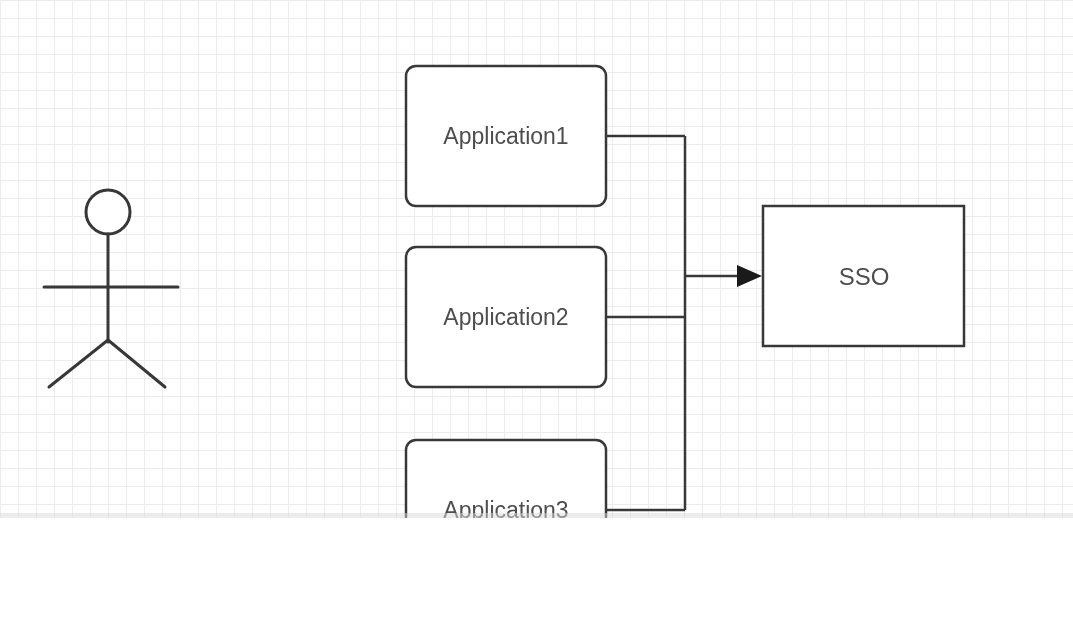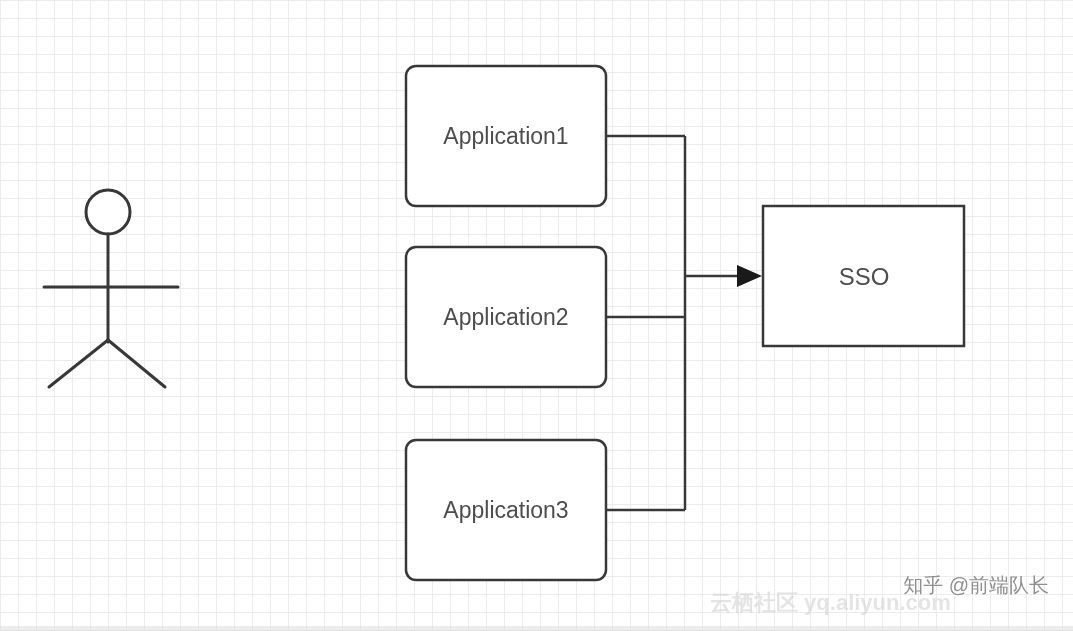--- a/index.html
+++ b/index.html
@@ -4,21 +4,21 @@
 <style>
   html, body {
     margin: 0;
     padding: 0;
     background: #fff;
     font-family: "Liberation Sans", sans-serif;
   }
   .canvas {
     position: relative;
     width: 1073px;
-    height: 631px;
+    height: 518px;
     background-color: #ffffff;
     background-image:
       linear-gradient(to right, #ececec 1px, transparent 1px),
       linear-gradient(to bottom, #ececec 1px, transparent 1px);
     background-size: 18px 18px;
     overflow: hidden;
   }
   .canvas > svg {
     position: absolute;
     top: 0;

